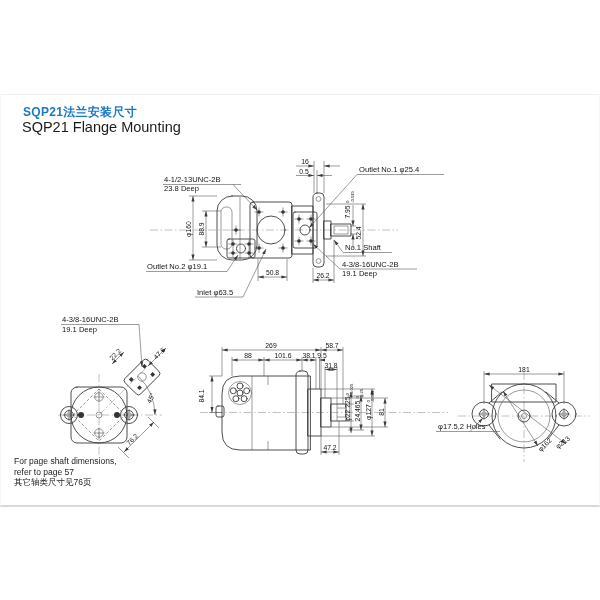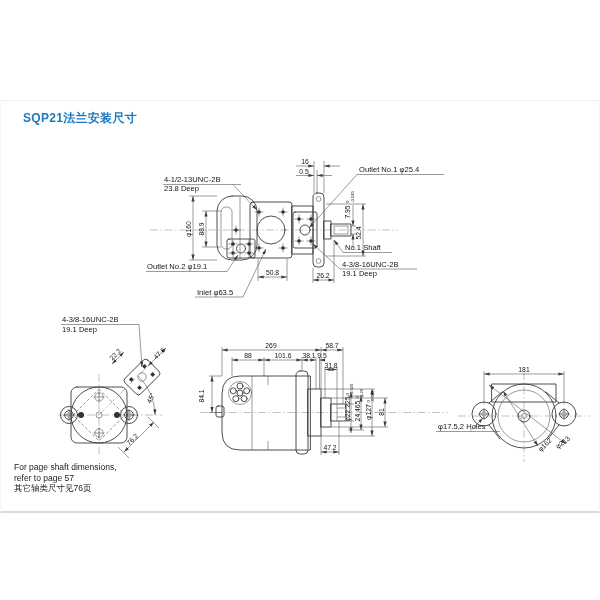--- a/index.html
+++ b/index.html
@@ -1,18 +1,18 @@
 <!DOCTYPE html>
 <html><head>
 <meta charset="utf-8">
 <style>
   html,body{margin:0;padding:0;}
   body{width:600px;height:600px;background:#ffffff;position:relative;overflow:hidden;
        font-family:"Liberation Sans",sans-serif;}
-  .card{position:absolute;left:0;top:100px;width:598px;height:410px;background:#fff;
+  .card{position:absolute;left:0;top:94px;width:598px;height:410px;background:#fff;
         border-top:1px solid #f1f1f1;border-left:1px solid #f6f6f6;border-right:1px solid #f6f6f6;
         border-bottom:2px solid #d9d9d9;}
   .tzh{position:absolute;left:22px;top:9px;font-size:12px;font-weight:bold;color:#1b7ac1;letter-spacing:.3px;}
   .ten{position:absolute;left:21px;top:24px;font-size:14.5px;color:#1c1c1c;}
   .note{position:absolute;left:13px;top:361px;font-size:8.5px;color:#222;line-height:10.5px;}
   svg{position:absolute;left:0;top:0;}
   .ol{fill:none;stroke:#3b3b3b;stroke-width:0.9;stroke-linejoin:round;stroke-linecap:round;}
   .tl{fill:none;stroke:#4a4a4a;stroke-width:0.55;}
   .cl{fill:none;stroke:#8f8f8f;stroke-width:0.55;stroke-dasharray:8 2.5 1.5 2.5;}
   .dsh{fill:none;stroke:#555;stroke-width:0.6;stroke-dasharray:3 2;}
@@ -21,20 +21,21 @@
   .d{font-size:6.8px;}
   .lb{font-size:7.6px;}
   .tt{font-size:4.2px;}
   .mid{text-anchor:middle;}
 </style>
 </head>
 <body>
 
 <div class="card">
   <div class="tzh">SQP21法兰安装尺寸</div>
+  <div class="ten">SQP21 Flange Mounting</div>
   <div class="note">
     <div>For page shaft dimensions,</div>
     <div>refer to page 57</div>
     <div>其它轴类尺寸见76页</div>
   </div>
 </div>
 
 <svg width="600" height="600" viewBox="0 0 600 600">
   <defs>
     <marker id="ar" viewBox="0 0 6 4" markerWidth="6" markerHeight="4" refX="5.6" refY="2" orient="auto-start-reverse" markerUnits="userSpaceOnUse">

